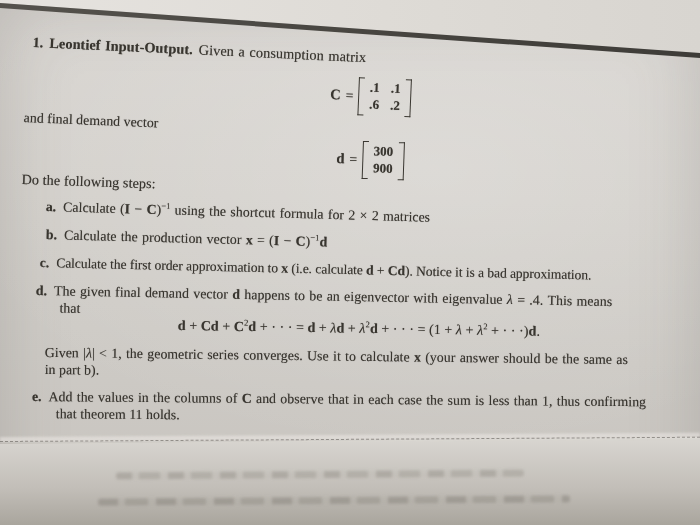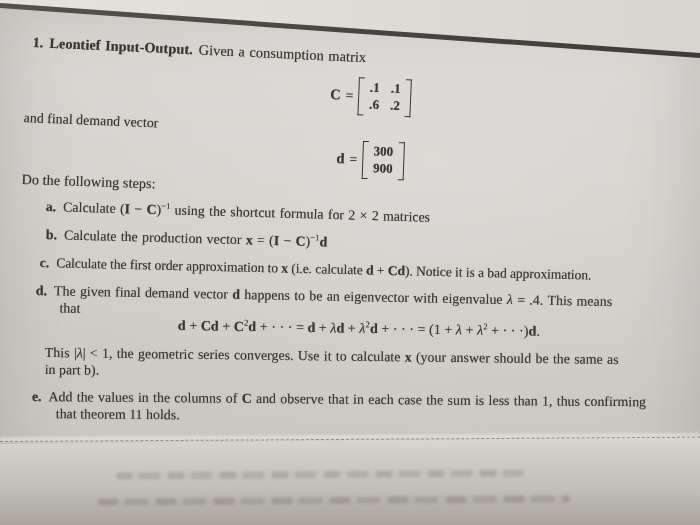--- a/index.html
+++ b/index.html
@@ -153,21 +153,21 @@
   <div class="block" style="left:36px;top:283px;transform:rotate(1.1deg);">
     <div>
       <span class="label">d.</span><span class="itext"><span>The given final demand vector </span><span class="b">d</span><span> happens to be an eigenvector with eigenvalue </span><span class="i">λ</span><span> = .4. This means</span></span>
     </div>
     <div class="cont" style="margin-left:24px;">that</div>
   </div>
 
   <div class="block" style="left:178px;top:318px;transform:rotate(0.9deg);font-size:14px;"><span class="b">d</span><span> + </span><span class="b">Cd</span><span> + </span><span class="b">C</span><sup>2</sup><span class="b">d</span><span> + · · · = </span><span class="b">d</span><span> + </span><span class="i">λ</span><span class="b">d</span><span> + </span><span class="i">λ</span><sup>2</sup><span class="b">d</span><span> + · · · = (1 + </span><span class="i">λ</span><span> + </span><span class="i">λ</span><sup>2</sup><span> + · · ·)</span><span class="b">d</span><span>.</span></div>
 
   <div class="block" style="left:45px;top:345px;transform:rotate(0.7deg);">
-    <div class="itext"><span>This |</span><span class="i">λ</span><span>| &lt; 1, the geometric series converges. Use it to calculate </span><span class="b">x</span><span> (your answer should be the same as</span></div>
+    <div class="itext"><span>Given |</span><span class="i">λ</span><span>| &lt; 1, the geometric series converges. Use it to calculate </span><span class="b">x</span><span> (your answer should be the same as</span></div>
     <div class="cont">in part b).</div>
   </div>
 
   <div class="block" style="left:32px;top:389px;transform:rotate(0.5deg);">
     <div>
       <span class="label">e.</span><span class="itext"><span>Add the values in the columns of </span><span class="b">C</span><span> and observe that in each case the sum is less than 1, thus confirming</span></span>
     </div>
     <div class="cont" style="margin-left:24px;">that theorem 11 holds.</div>
   </div>
 

